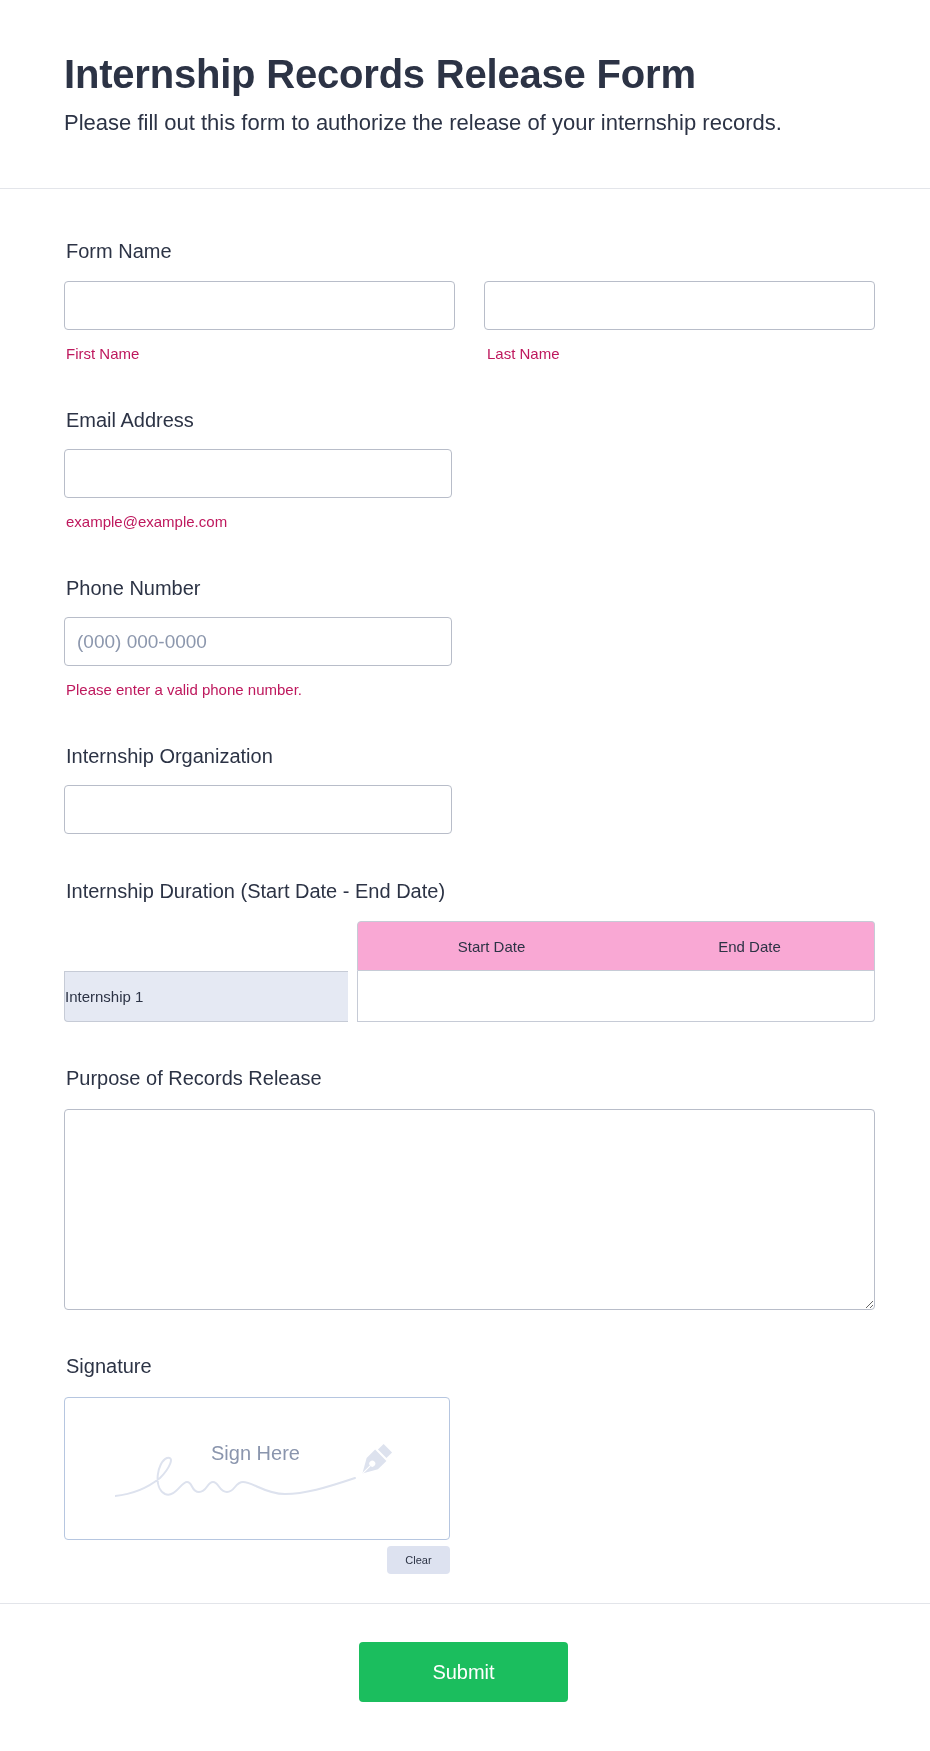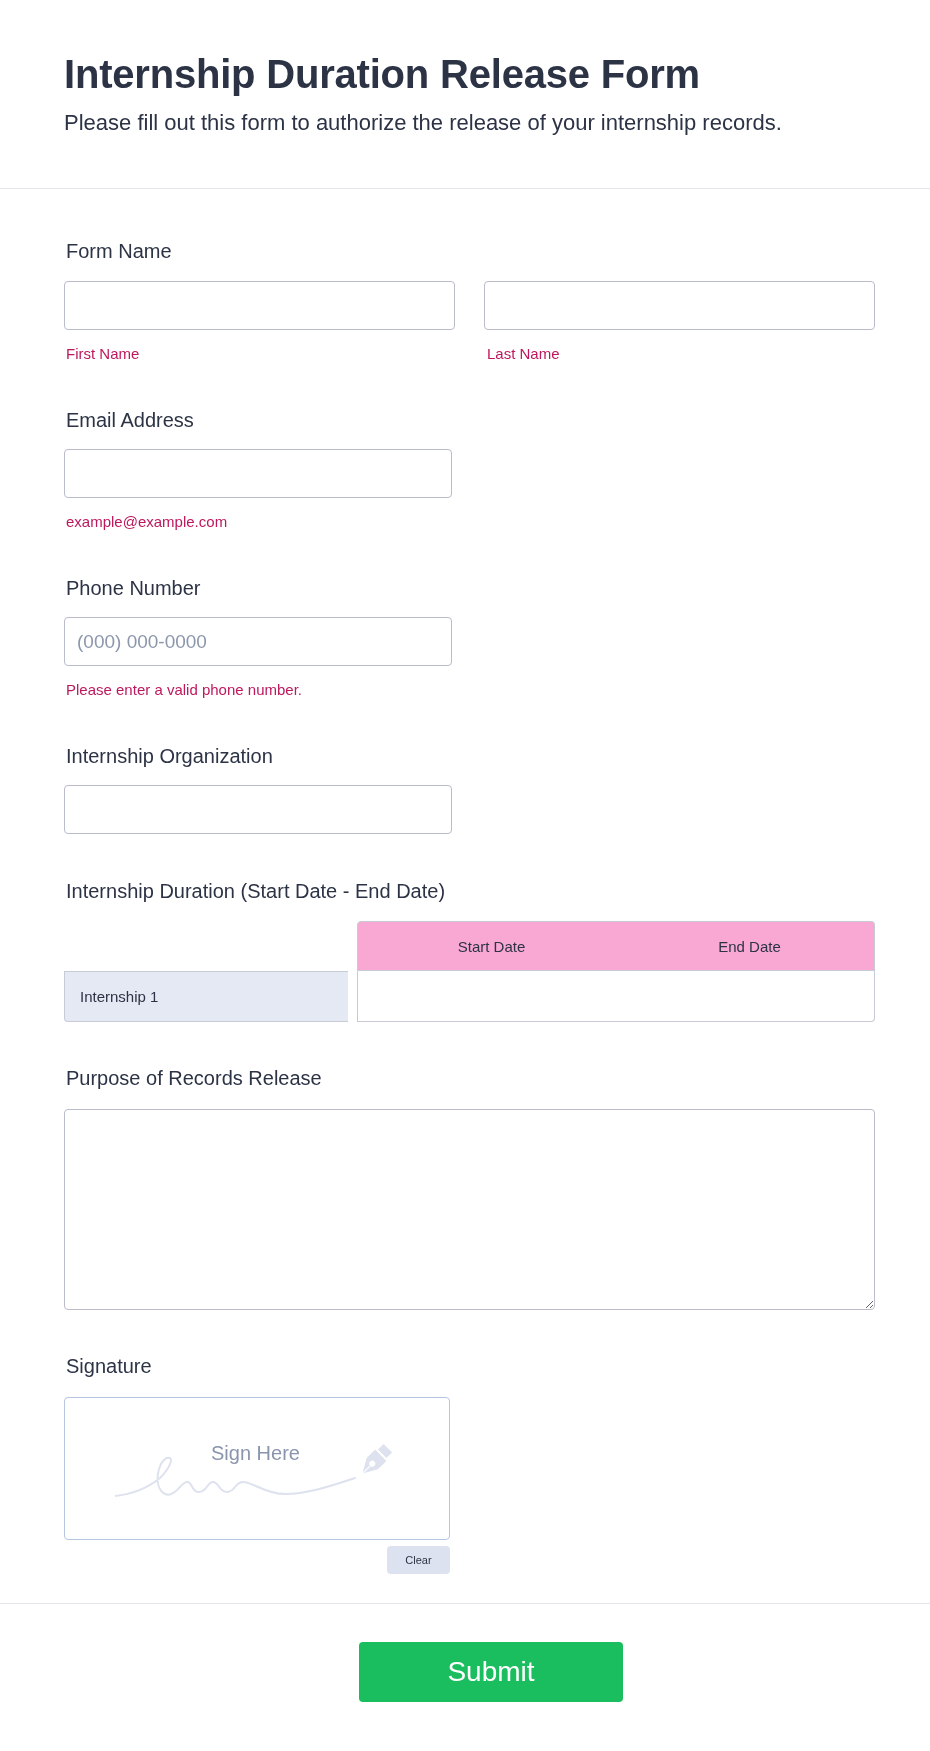--- a/index.html
+++ b/index.html
@@ -11,40 +11,40 @@
     .title { position: absolute; left: 64px; top: 52px; font-size: 40px; font-weight: bold; color: #2c3345; letter-spacing: -0.2px; white-space: nowrap; }
     .subtitle { position: absolute; left: 64px; top: 110px; font-size: 22px; color: #2c3345; white-space: nowrap; }
 
     .label { position: absolute; left: 66px; font-size: 20px; color: #2c3345; white-space: nowrap; }
     .sublabel { position: absolute; font-size: 15px; color: #be185d; white-space: nowrap; }
     .input { position: absolute; height: 49px; border: 1px solid #b8bdc9; border-radius: 4px; background: #fff; font-family: "Liberation Sans", "DejaVu Sans", sans-serif; font-size: 19px; padding: 0 12px; color: #ef4444; outline: none; }
     .input::placeholder { color: #8c97ad; }
 
     .matrix { position: absolute; left: 64px; top: 921px; width: 811px; height: 101px; }
     .m-head { position: absolute; top: 0; height: 50px; background: #f9a8d4; border: 1px solid #c6cbd6; display: flex; align-items: center; justify-content: center; font-size: 15px; color: #2c3345; }
-    .m-rowlabel { position: absolute; left: 0; top: 50px; width: 284px; height: 51px; background: #e5e9f3; border: 1px solid #c6cbd6; border-right: none; border-radius: 0 0 0 4px; display: flex; align-items: center; padding-left: 15px; font-size: 15px; color: #2c3345; }
+    .m-rowlabel { position: absolute; left: 0; top: 50px; width: 284px; height: 51px; background: #e5e9f3; border: 1px solid #c6cbd6; border-right: none; border-radius: 0 0 0 4px; display: flex; align-items: center; font-size: 15px; color: #2c3345; }
     .m-cell { position: absolute; top: 50px; height: 51px; background: #fff; border: 1px solid #c6cbd6; border-top: none; }
 
     .textarea { position: absolute; left: 64px; top: 1109px; width: 811px; height: 201px; border: 1px solid #b8bdc9; border-radius: 4px; background: #fff; resize: vertical; outline: none; font-family: "Liberation Sans", "DejaVu Sans", sans-serif; font-size: 16px; padding: 10px; }
 
     .sigbox { position: absolute; left: 64px; top: 1397px; width: 386px; height: 143px; border: 1px solid #b6c6e0; border-radius: 4px; background: #fff; cursor: crosshair; }
     .sig-text { position: absolute; left: 146px; top: 44px; font-size: 20px; color: #8a95ad; white-space: nowrap; }
     .sig-art { position: absolute; left: 50px; top: 40px; width: 300px; height: 70px; }
     .clear-btn { position: absolute; left: 387px; top: 1546px; width: 63px; height: 28px; background: #dde2f0; border: none; border-radius: 4px; font-family: "Liberation Sans", "DejaVu Sans", sans-serif; font-size: 11px; color: #2c3345; cursor: pointer; }
 
     .footer-line { position: absolute; left: 0; top: 1603px; width: 930px; height: 1px; background: #e3e5ea; }
-    .submit-btn { position: absolute; left: 359px; top: 1642px; width: 264px; height: 60px; background: #1bbe5e; border: none; border-radius: 4px; color: #fff; font-family: "Liberation Sans", "DejaVu Sans", sans-serif; font-size: 28px; cursor: pointer; }
+    .submit-btn { position: absolute; left: 359px; top: 1642px; width: 209px; height: 60px; background: #1bbe5e; border: none; border-radius: 4px; color: #fff; font-family: "Liberation Sans", "DejaVu Sans", sans-serif; font-size: 20px; cursor: pointer; }
   </style>
 </head>
 <body>
 
 <div class="page">
 
   <div class="header">
-    <h1 class="title">Internship Duration Release Form</h1>
+    <h1 class="title">Internship Records Release Form</h1>
     <p class="subtitle">Please fill out this form to authorize the release of your internship records.</p>
   </div>
 
   <label class="label" style="top:240px;">Form Name</label>
   <input class="input" style="left: 64px; top: 281px; width: 391px;" type="text" value="">
   <input class="input" style="left: 484px; top: 281px; width: 391px;" type="text" value="">
   <span class="sublabel" style="left:66px; top:345px;">First Name</span>
   <span class="sublabel" style="left:487px; top:345px;">Last Name</span>
 
   <label class="label" style="top:409px;">Email Address</label>

